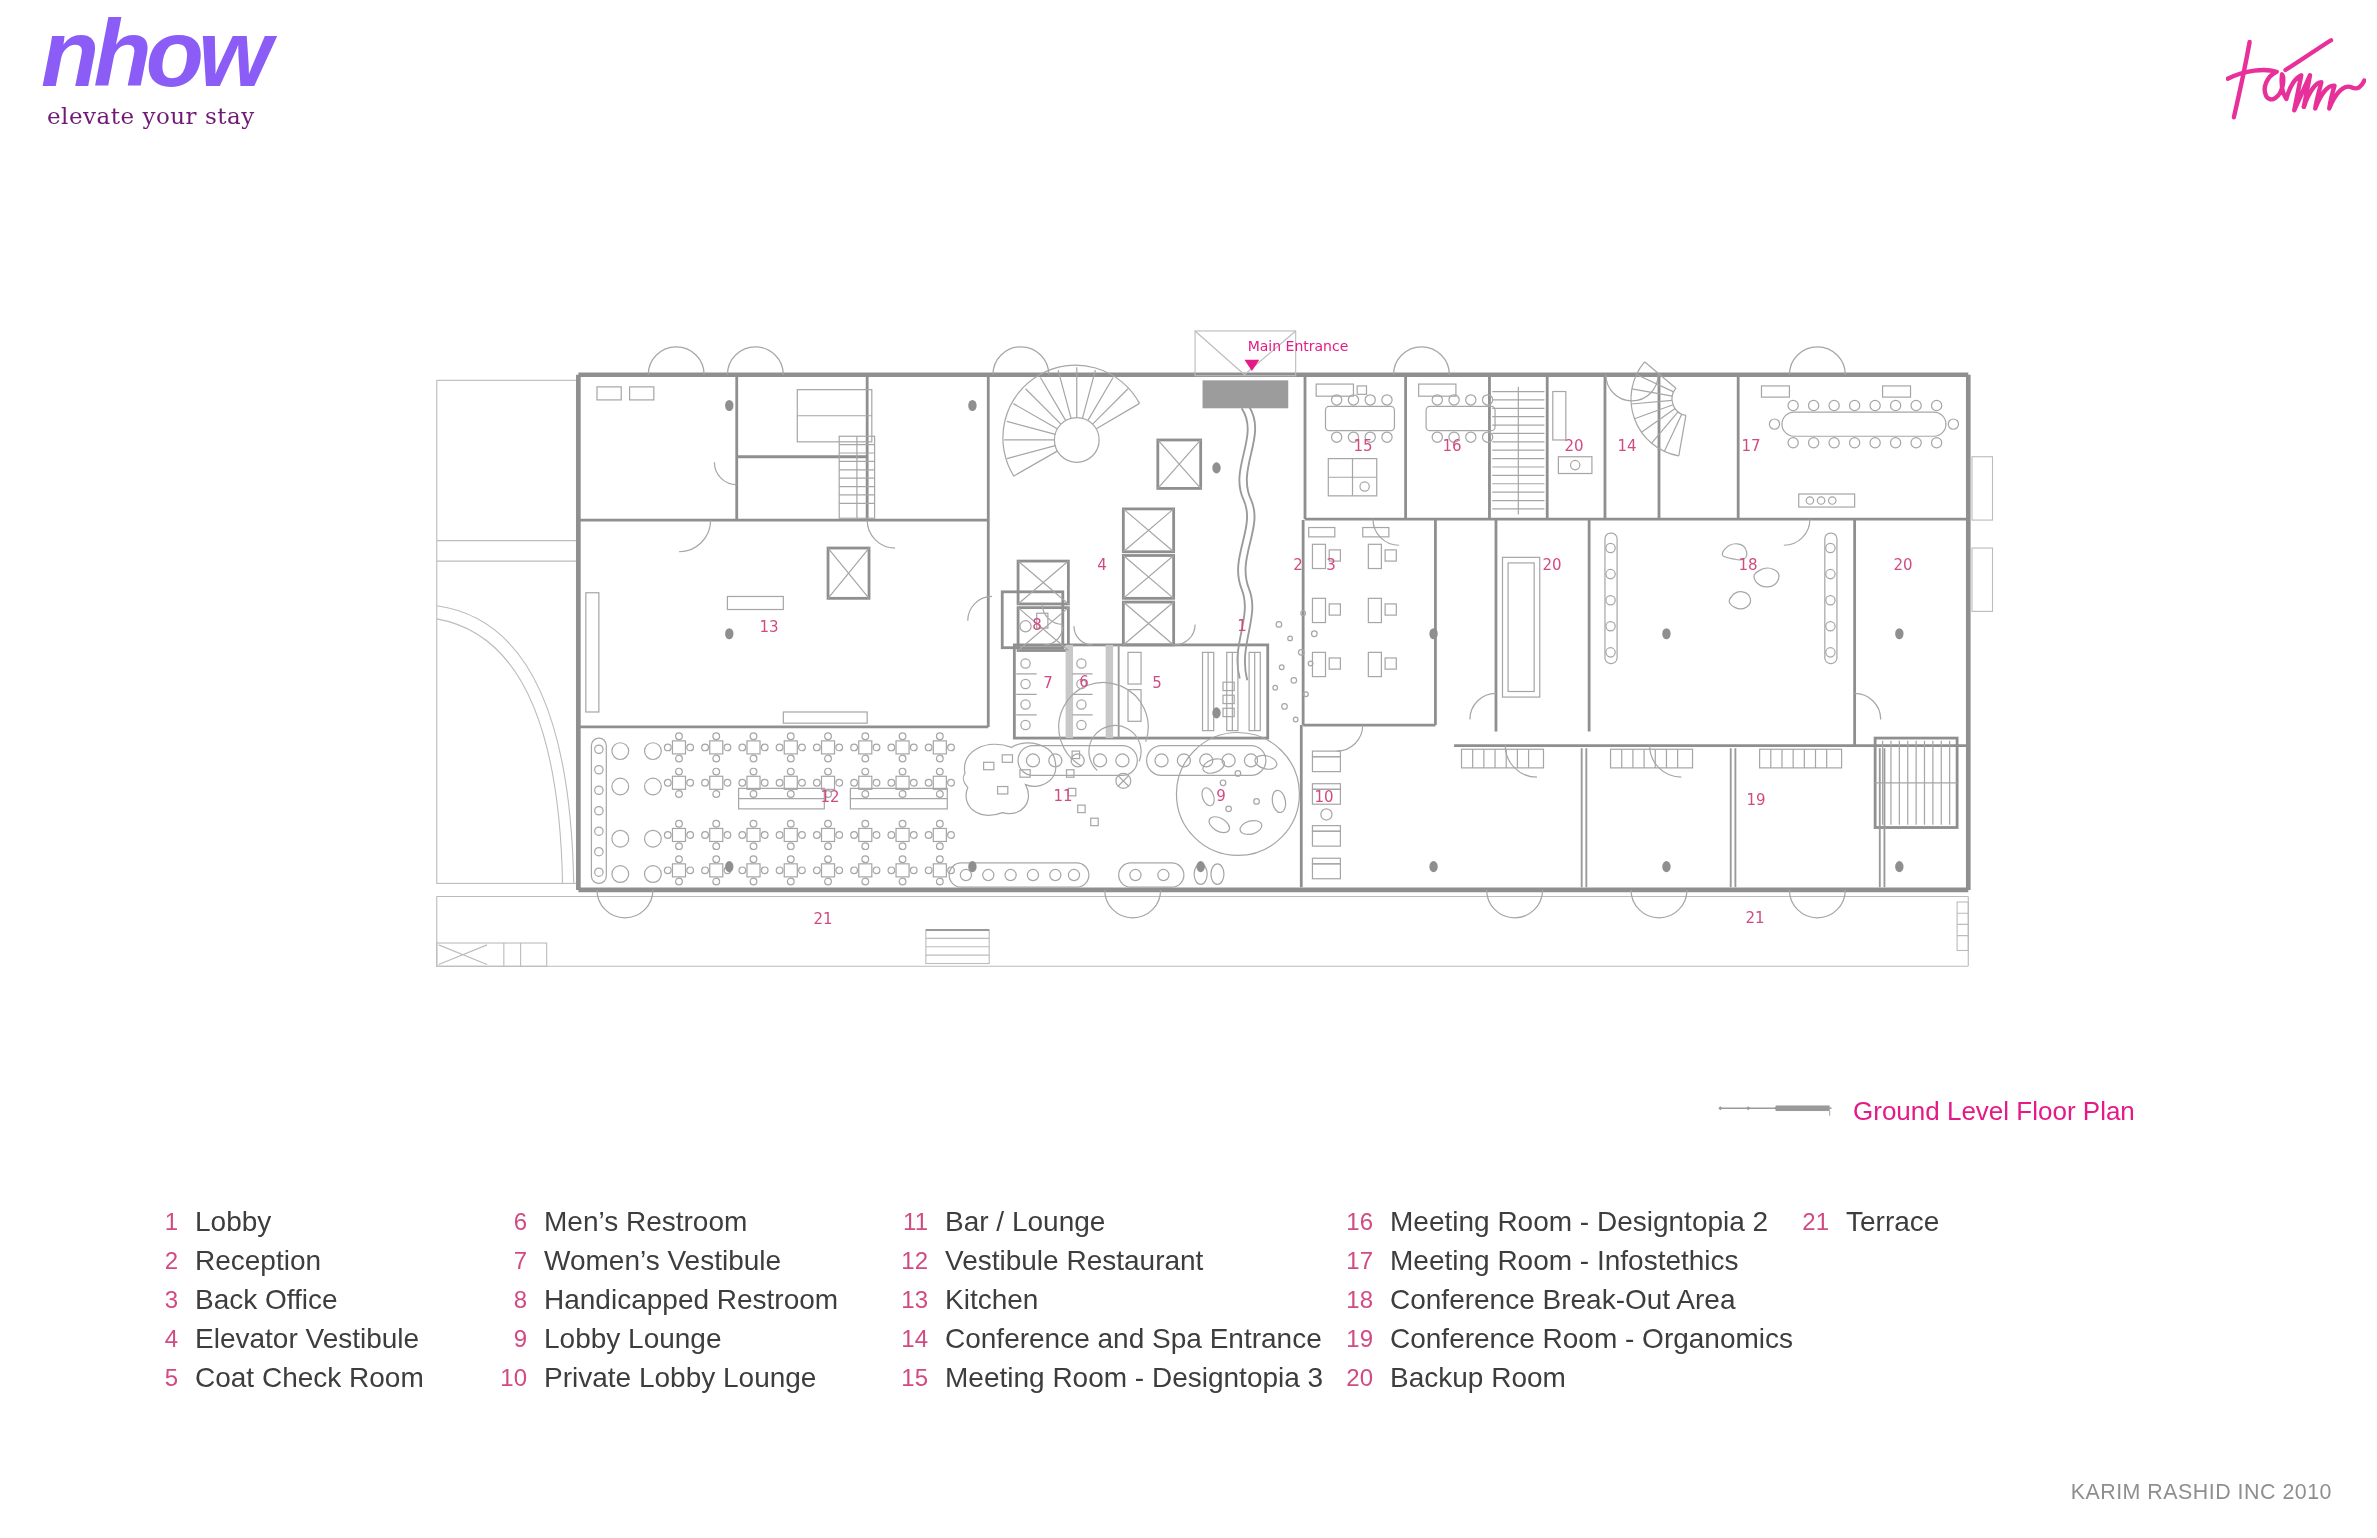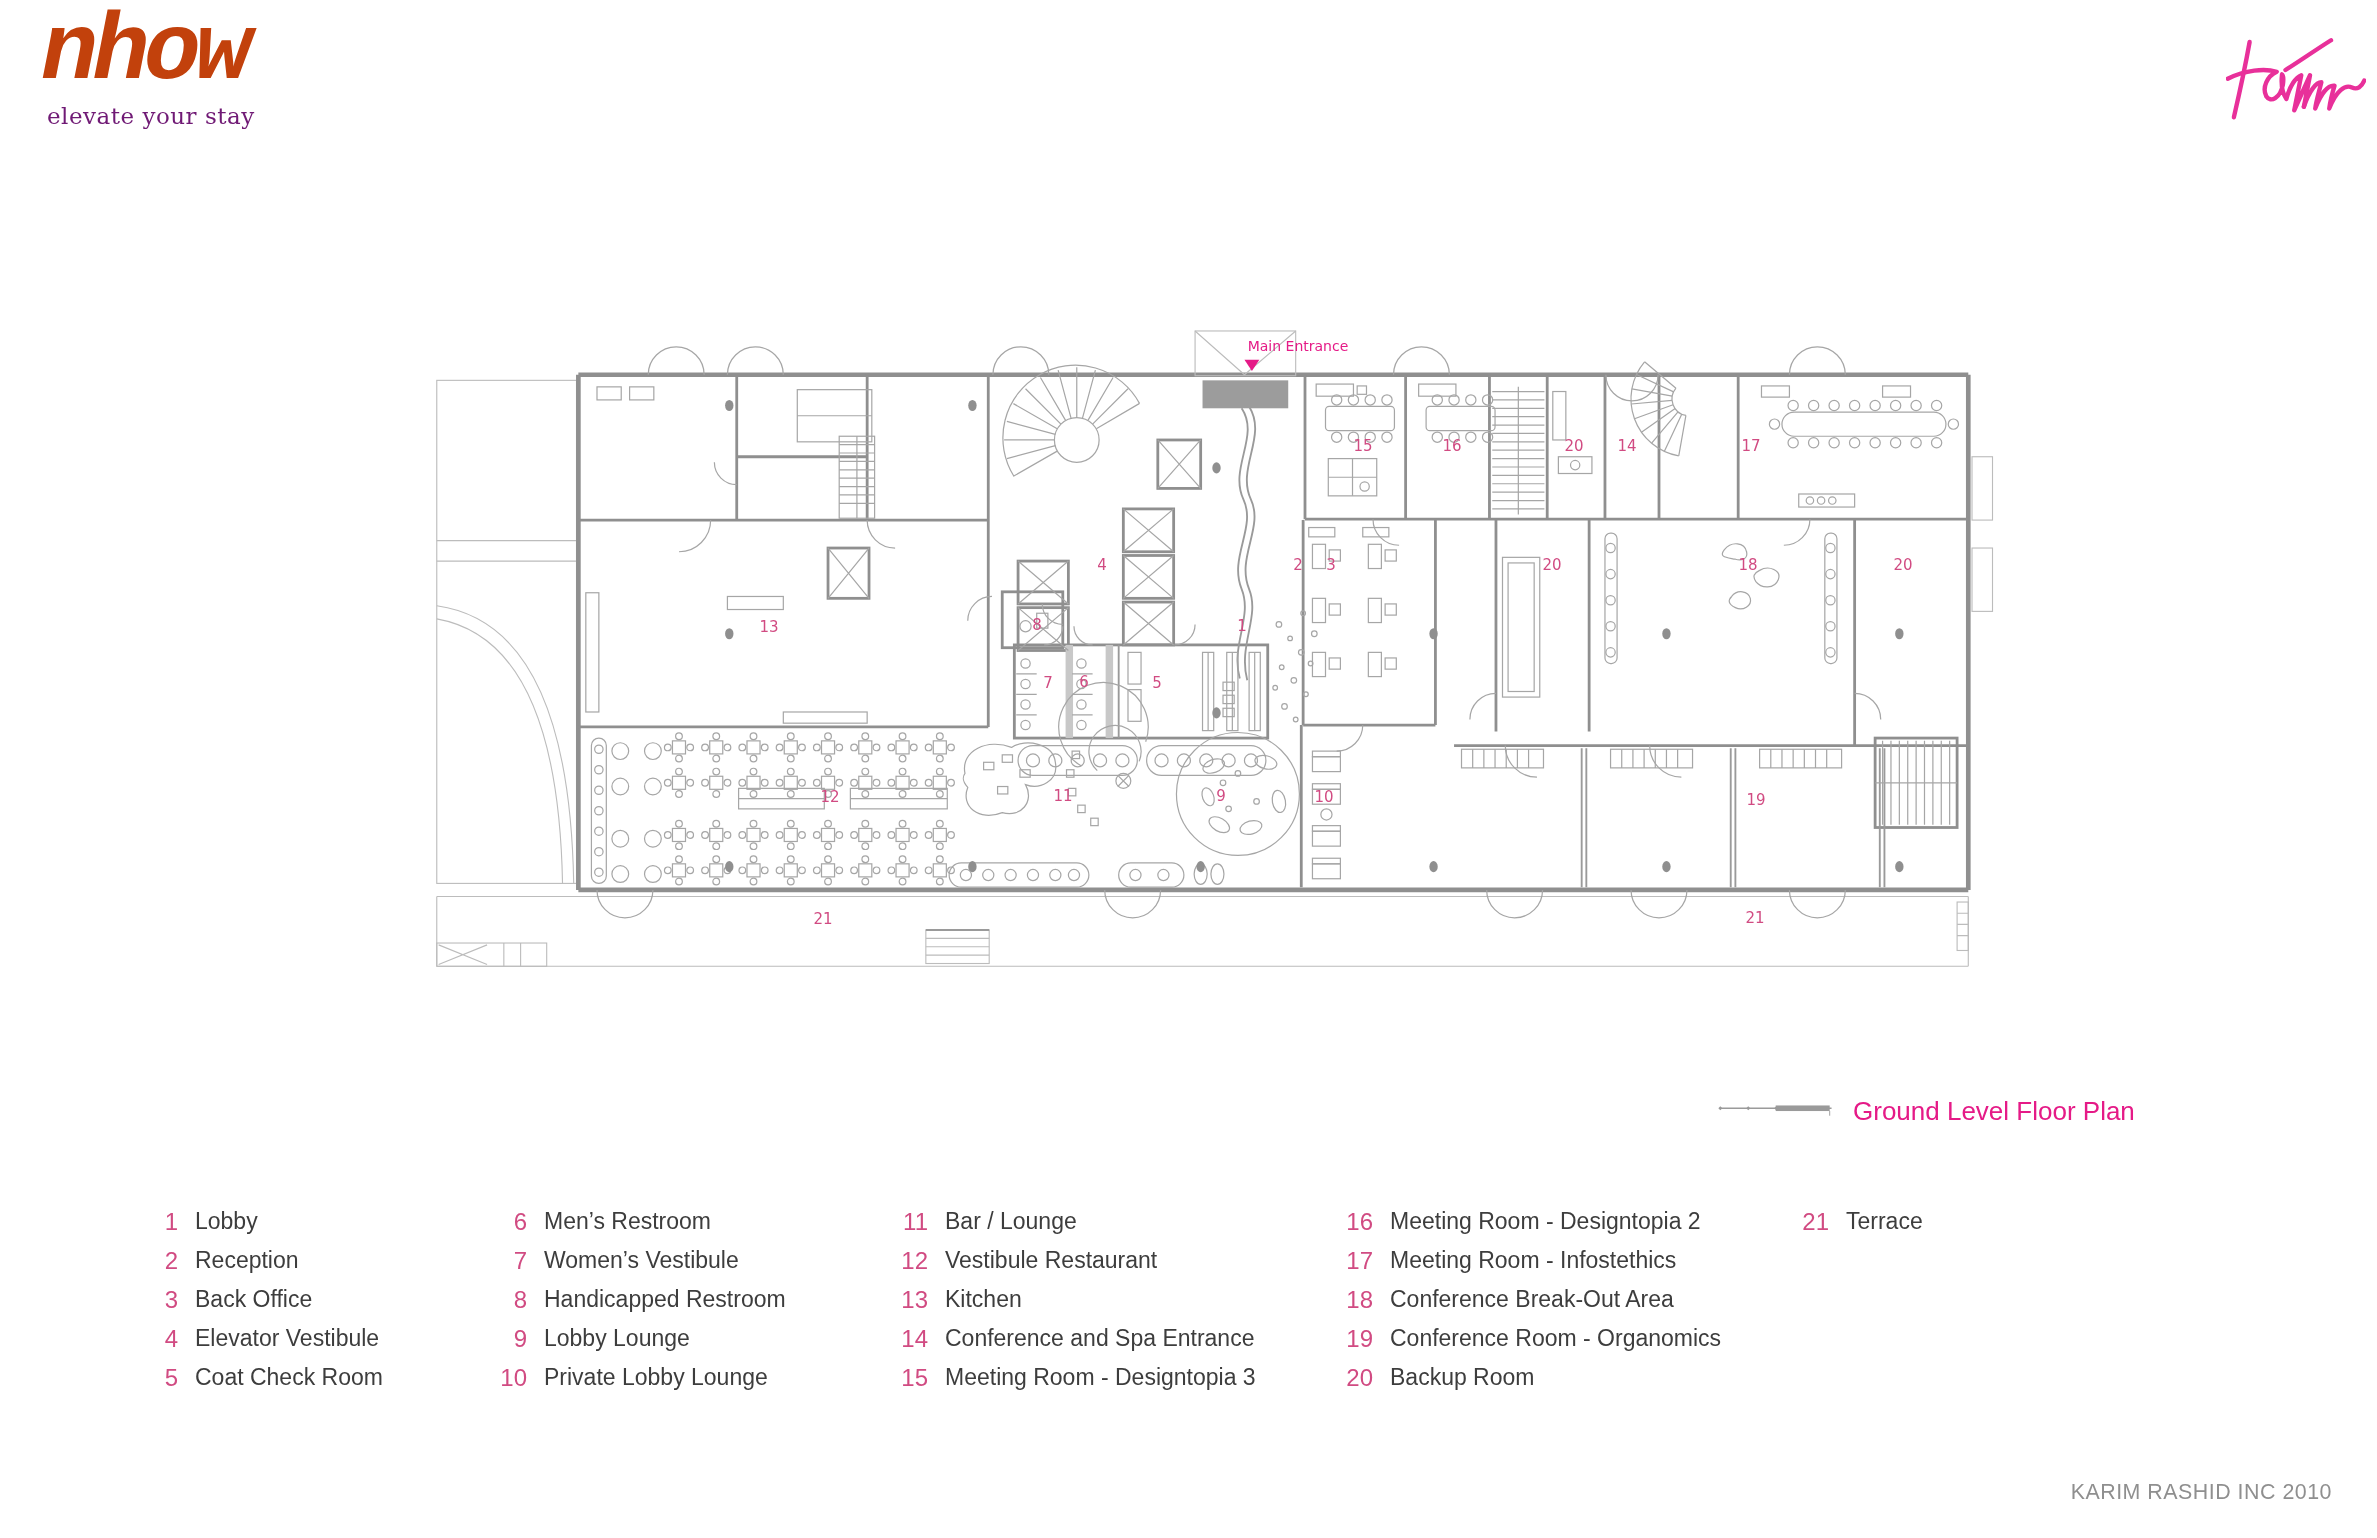--- a/index.html
+++ b/index.html
@@ -3,22 +3,22 @@
 <meta charset="utf-8">
 <style>
   html,body{margin:0;padding:0;}
   body{
     width:2377px;height:1538px;position:relative;background:#ffffff;
     font-family:"Liberation Sans", sans-serif;overflow:hidden;
   }
   
   .logo{
     position:absolute;left:41px;top:5.6px;line-height:1;
-    font-family:Liberation Mono, monospace;font-style:italic;font-weight:bold;
-    font-size:95px;letter-spacing:-5.6px;color:#c2410c;
+    font-family:Liberation Sans, sans-serif;font-style:italic;font-weight:bold;
+    font-size:95px;letter-spacing:-5.6px;color:#8b5cf6;
   }
   .tagline{
     position:absolute;left:47px;top:103px;
     font-family:"DejaVu Serif", serif;
     font-size:23px;letter-spacing:0.5px;color:#701a75;
   }
   .signature{position:absolute;left:2226px;top:34px;width:140px;height:93px;}
   
   .plan-svg{position:absolute;left:429px;top:317px;width:1575px;height:708px;}
   #plan-labels{position:absolute;left:429px;top:317px;width:1575px;height:708px;pointer-events:none;}
@@ -43,21 +43,21 @@
   
   .scale-bar{position:absolute;left:1718px;top:1098px;width:121px;height:20.5px;}
   .scale-title{
     position:absolute;left:1853px;top:1096px;
     font-size:26px;color:#e51a87;
   }
   
   .legend-col{position:absolute;top:1202px;}
   .lg-row{display:flex;align-items:center;height:39px;}
   .lg-n{display:inline-block;width:47px;text-align:right;font-size:24px;color:#d14b82;}
-  .lg-l{margin-left:17px;font-size:23px;color:#3d3d3d;white-space:nowrap;}
+  .lg-l{margin-left:17px;font-size:28px;color:#3d3d3d;white-space:nowrap;}
   
   .footer{
     position:absolute;right:45px;top:1480px;
     font-size:21.4px;color:#8f8f8f;letter-spacing:0.5px;
   }
 </style>
 </head>
 <body>
 
 <div class="logo">nhow</div>

